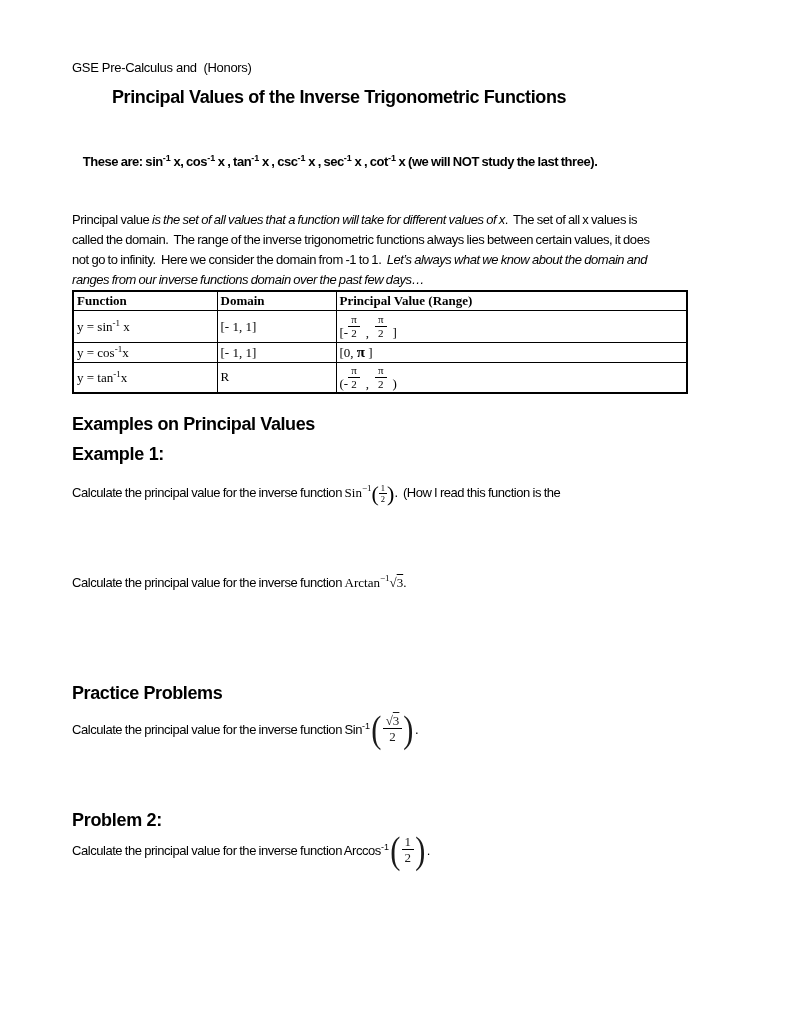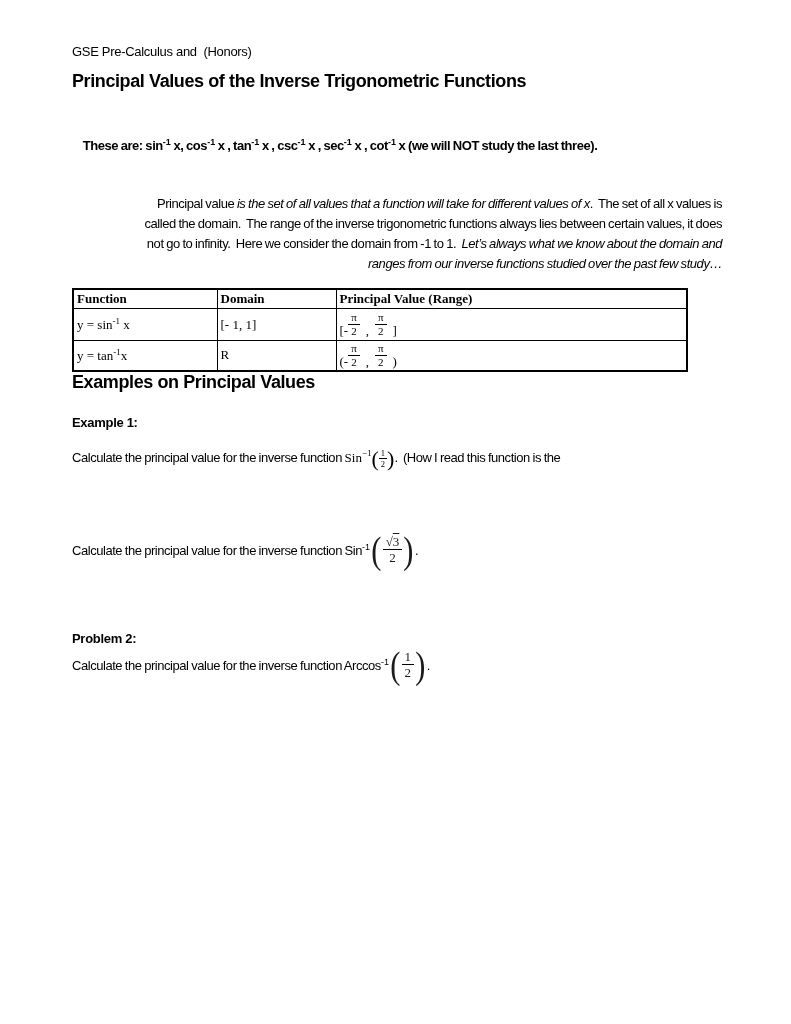--- a/index.html
+++ b/index.html
@@ -5,49 +5,48 @@
   * { margin:0; padding:0; box-sizing:border-box; }
   html,body { background:#ffffff; }
   body {
     width:791px; height:1024px;
     font-family:"Liberation Sans", sans-serif;
     color:#000;
     overflow:hidden;
   }
   .page {
     width:791px; height:820px;
-    padding:44px 69px 0 72px;
+    padding:60px 69px 0 72px;
   }
   .pre { white-space:pre; }
 
   .course { font-size:13px; letter-spacing:-0.3px; }
 
   h1.doc-title, h2.sec-title {
     font-size:18px; font-weight:bold; letter-spacing:-0.4px;
   }
-  h1.doc-title { margin-top:12px; }
+  h1.doc-title { margin-top:12px;margin-left:40px; }
 
   .body-text {
     font-size:13px; letter-spacing:-0.45px; word-spacing:-0.5px;
     line-height:20px;
   }
   .subtitle { margin-top:8px; }
   .these-line { margin-top:20px; font-weight:bold; }
-  .para { margin-top:18px;text-align:right; }
+  .para { margin-top:18px; }
   .para .line { height:20px; }
   .it { font-style:italic; }
 
   sup.s {
     font-size:9px; vertical-align:5px; letter-spacing:0;
   }
 
   .table-heading { margin-top:20px; }
 
   table.fn-table {
-    margin-top:14px;
     border-collapse:collapse;
     width:614px;
     font-family:"Liberation Serif", serif;
     font-size:13px;
     table-layout:fixed;
   }
   table.fn-table th, table.fn-table td {
     border:1px solid #000;
     padding:1px 3px;
     text-align:left;
@@ -67,22 +66,22 @@
   }
   .frac .num { display:block; border-bottom:1px solid #000; padding:0 3px 1px; }
   .frac .den { display:block; padding-top:1px; }
   .frac-pi { font-size:11px; }
 
   .range-flex { display:flex; align-items:flex-end; }
   .range-flex .b { line-height:13px; }
   .range-flex .sp { width:6px; }
   .pi-big { font-size:15px; font-weight:bold; }
 
-  .examples-heading { }
-  .ex-label { margin-top:22px; font-weight:bold; font-size:13px; letter-spacing:-0.3px; }
+  .examples-heading { margin-top:20px; }
+  .ex-label { margin-top:9px; font-weight:bold; font-size:18px; letter-spacing:-0.3px; }
 
   .math-serif { font-family:"Liberation Serif", serif; letter-spacing:0; word-spacing:0; }
   .math-serif sup.s { vertical-align:6px; }
   .paren-md {
     font-family:"Liberation Serif", serif;
     font-size:22px; font-weight:300; vertical-align:middle; line-height:0;
   }
   .frac-sm { font-size:8.5px; }
   .frac-sm .num { padding:0 2px 1px; }
 
@@ -123,21 +122,21 @@
 
 
   <div class="body-text these-line pre">
     <span>These are: sin</span><sup class="s">-1</sup><span> x, cos</span><sup class="s">-1</sup><span> x , tan</span><sup class="s">-1</sup><span> x , csc</span><sup class="s">-1</sup><span> x , sec</span><sup class="s">-1</sup><span> x , cot</span><sup class="s">-1</sup><span> x (we will NOT study the last three).</span>
   </div>
 
   <div class="body-text para">
     <div class="line pre"><span>Principal value </span><span class="it">is the set of all values that a function will take for different values of x</span><span>.  The set of all x values is</span></div>
     <div class="line pre">called the domain.  The range of the inverse trigonometric functions always lies between certain values, it does</div>
     <div class="line pre"><span>not go to infinity.  Here we consider the domain from -1 to 1.  </span><span class="it">Let’s always what we know about the domain and</span></div>
-    <div class="line pre it">ranges from our inverse functions studied over the past few study…</div>
+    <div class="line pre it">ranges from our inverse functions domain over the past few days…</div>
   </div>
 
 
   <table class="fn-table">
     <colgroup>
         <col class="c-fn">
         <col class="c-dom">
         <col class="c-rng">
       </colgroup>
     <tbody>
@@ -161,20 +160,29 @@
               <span class="sp"></span>
           <span class="frac frac-pi">
                 <span class="num">π</span>
                 <span class="den">2</span>
               </span>
           <span class="sp"></span>
               <span class="b">]</span>
         </div>
       </td>
     </tr>
+    <tr class="r-short">
+      <td><span>y = cos</span><sup class="s">-1</sup><span>x</span></td>
+      <td>[- 1, 1]</td>
+      <td>
+        <span>[0,</span>
+        <span class="pi-big">π</span>
+        <span>]</span>
+      </td>
+    </tr>
     <tr class="r-tall2">
       <td><span>y = tan</span><sup class="s">-1</sup><span>x</span></td>
       <td>R</td>
       <td>
         <div class="range-flex">
           <span class="b">(-</span>
           <span class="frac frac-pi">
                 <span class="num">π</span>
                 <span class="den">2</span>
               </span>
@@ -192,22 +200,24 @@
     </tr>
   </tbody>
     </table>
 
   <h2 class="sec-title examples-heading">Examples on Principal Values</h2>
 
   <div class="ex-label">Example 1:</div>
   <div class="body-text ex1-line1 pre"><span>Calculate the principal value for the inverse function </span><span class="math-serif"><span>Sin</span><sup class="s">−1</sup><span class="paren-md">(</span><span class="frac frac-sm"><span class="num">1</span><span class="den">2</span></span><span class="paren-md">)</span></span><span>.  (How I read this function is the</span></div>
 
   <div class="ex2-block">
-  </div>
-
+    <div class="body-text ex2-line pre"><span>Calculate the principal value for the inverse function </span><span class="math-serif"><span>Arctan</span><sup class="s">−1</sup><span>√</span><span class="overline">3</span><span>.</span></span></div>
+  </div>
+
+  <h2 class="sec-title practice-heading">Practice Problems</h2>
 
   <div class="body-text p1-line pre"><span>Calculate the principal value for the inverse function Sin</span><sup class="s">-1</sup><span class="bigmath"><span class="paren-lg">(</span><span class="frac frac-lg"><span class="num"><span>√</span><span class="overline">3</span></span><span class="den">2</span></span><span class="paren-lg">)</span></span><span>.</span></div>
 
   <div class="p2-block">
     <div class="ex-label">Problem 2:</div>
     <div class="body-text p2-line pre"><span>Calculate the principal value for the inverse function Arccos</span><sup class="s">-1</sup><span class="bigmath"><span class="paren-lg">(</span><span class="frac frac-lg"><span class="num">1</span><span class="den">2</span></span><span class="paren-lg">)</span></span><span>.</span></div>
   </div>
 
 </div>
 

